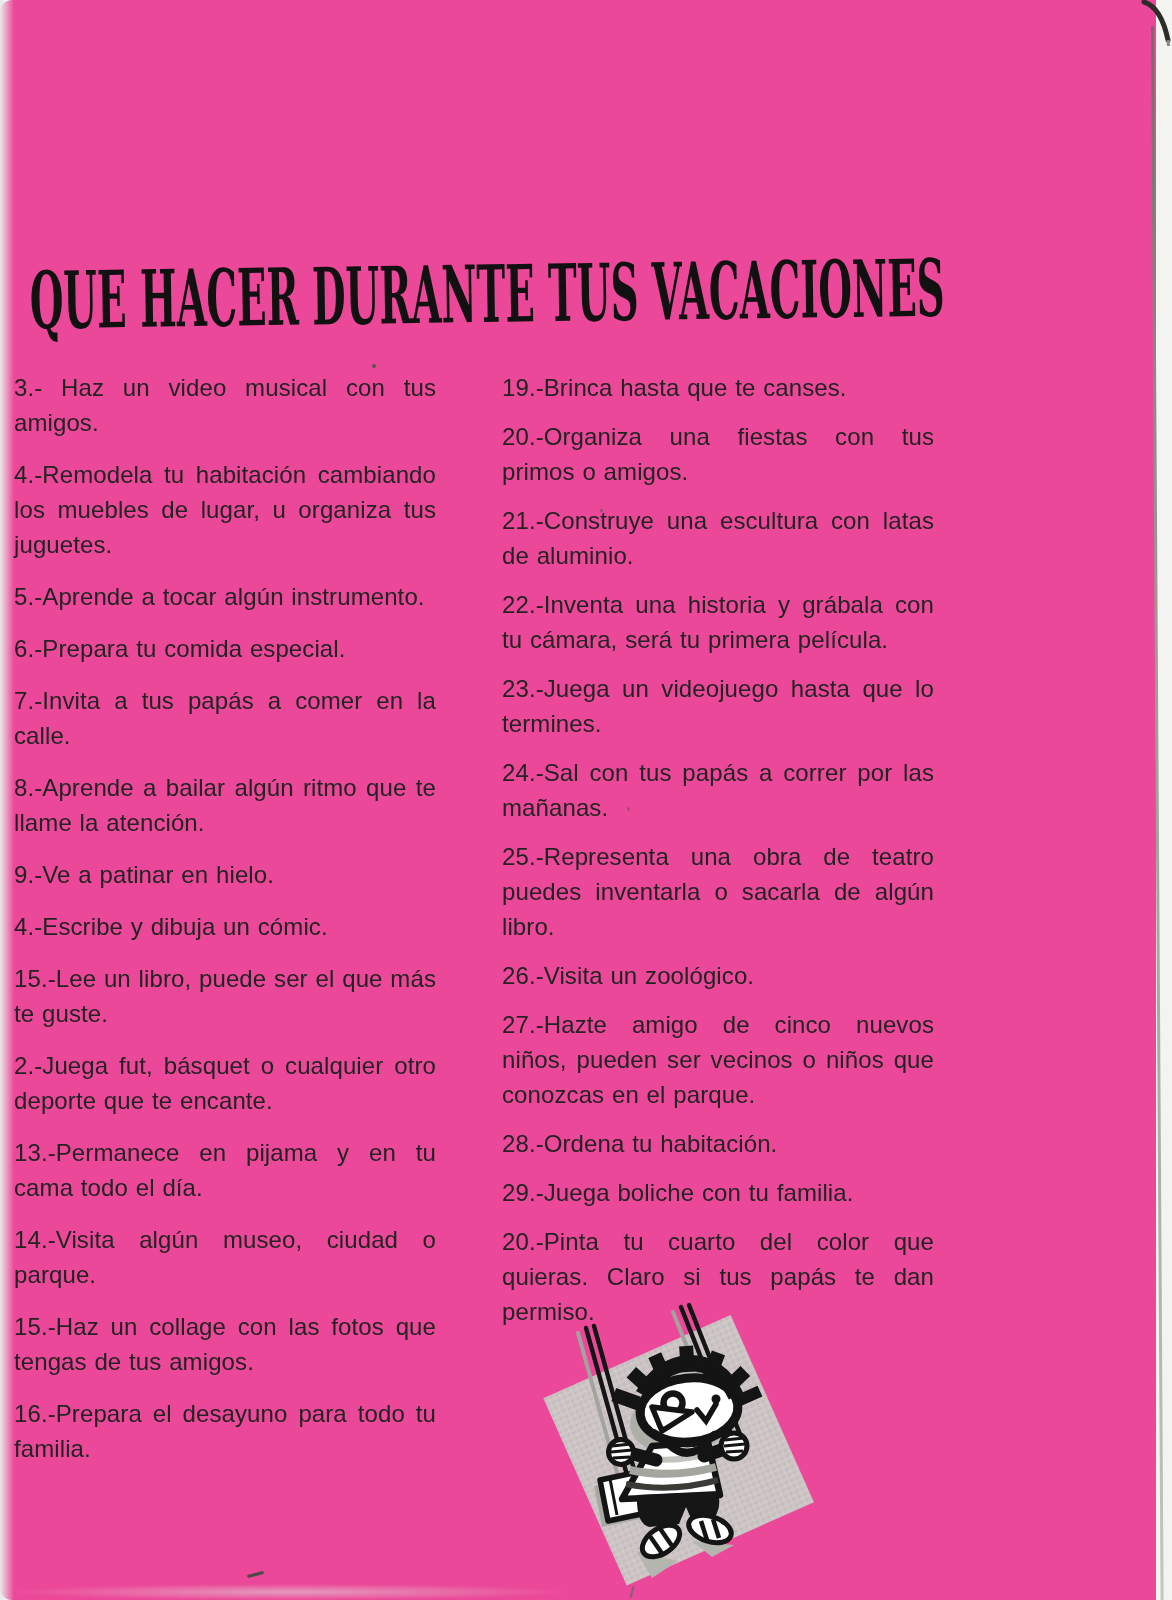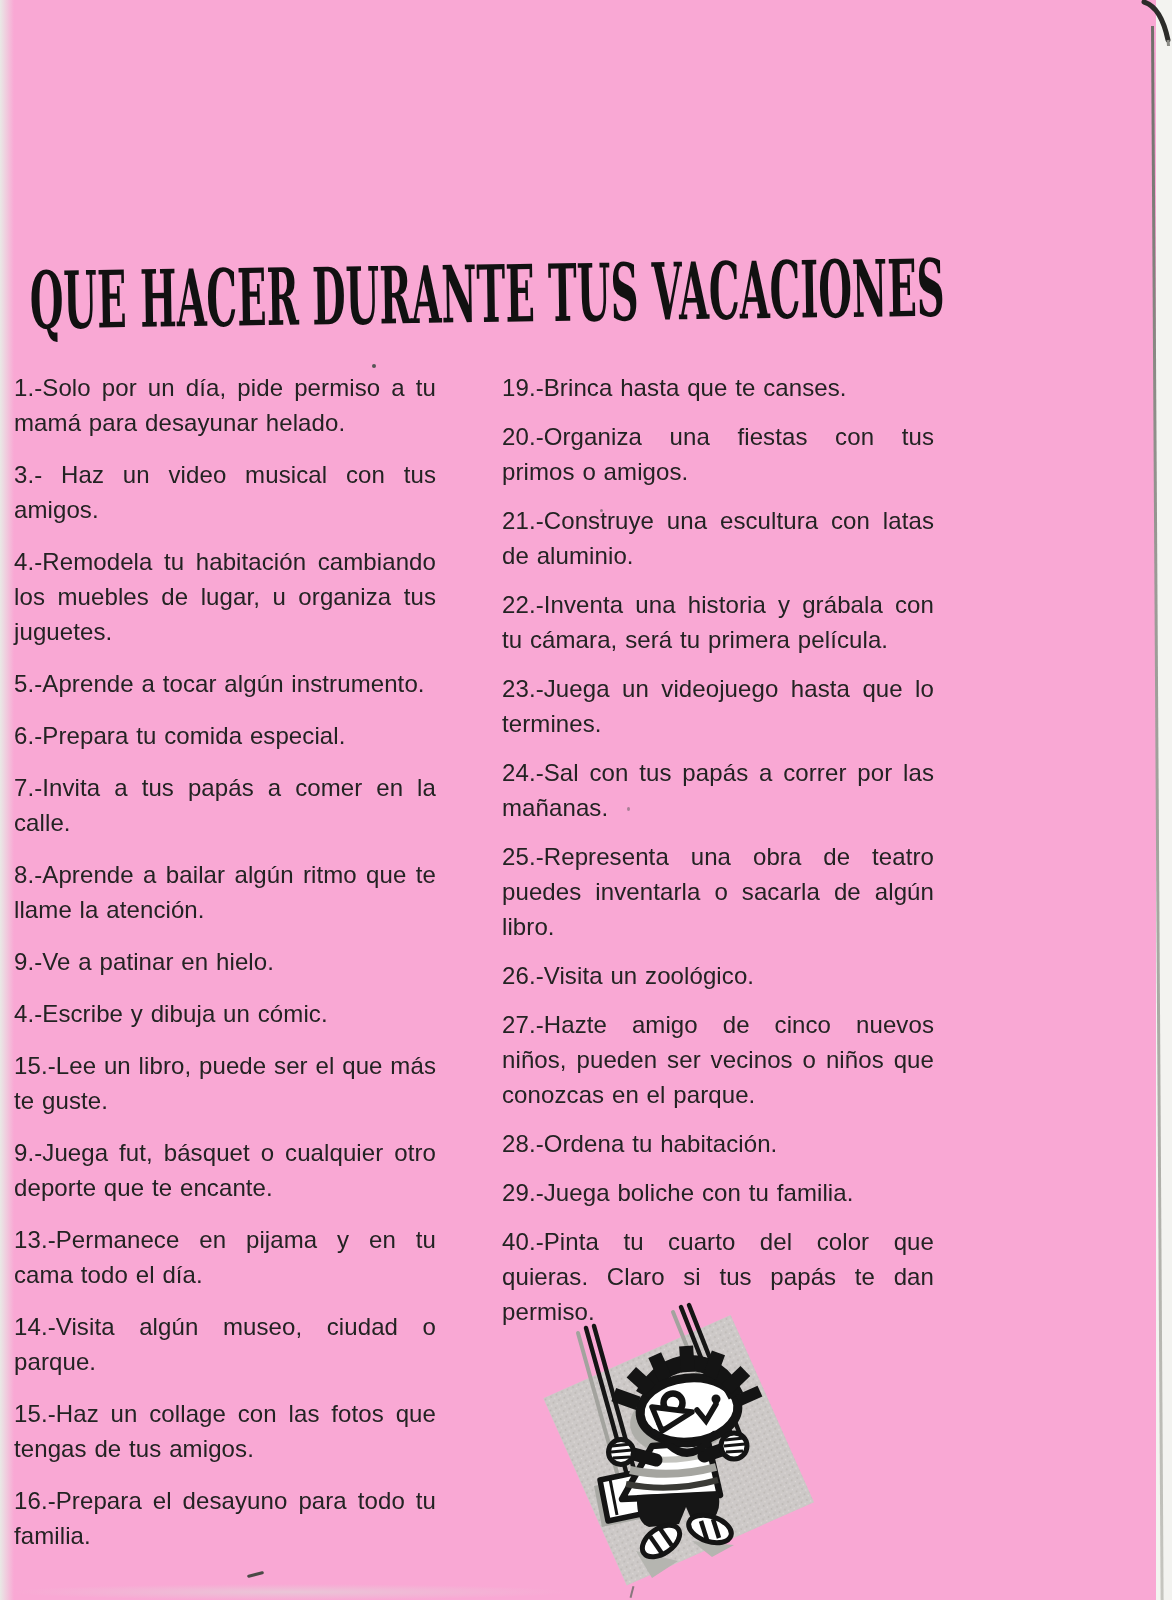--- a/index.html
+++ b/index.html
@@ -1,18 +1,18 @@
 <!DOCTYPE html>
 <html><head>
 <meta charset="utf-8">
 <style>
   html,body{margin:0;padding:0;background:#ffffff;}
   body{width:1172px;height:1600px;position:relative;overflow:hidden;
        font-family:"Liberation Sans",sans-serif;}
-  .paper{position:absolute;inset:0;background:#f9a8d4;}
+  .paper{position:absolute;inset:0;background:#ec4899;border-radius:12px;}
   .paper-shade-left{position:absolute;left:0;top:0;width:14px;height:1600px;
        background:linear-gradient(90deg,#e9e9e6,rgba(251,251,249,0));}
   .paper-shade-bottom{position:absolute;left:10px;top:1584px;width:560px;height:16px;
        background:radial-gradient(closest-side,#dedeDA,rgba(251,251,249,0));opacity:.55;}
   .edge-strip{position:absolute;left:1156px;top:0;width:16px;height:1600px;background:#f3f3f0;}
   .edge-line{position:absolute;left:1151px;top:26px;width:3px;height:1574px;
        background:linear-gradient(#6f6f6a,#9a9a95 35%,#b4b4ae 80%,#c6c6c0);
        transform:rotate(-0.35deg);transform-origin:top center;}
   .title-wrap{position:absolute;left:14px;top:238px;width:944px;height:112px;
        transform:rotate(-0.8deg);}
@@ -51,50 +51,49 @@
   <div class="title-wrap">
     <svg width="944" height="112" viewBox="0 0 944 112">
       <g transform="scale(0.79,1)">
         <text x="20" y="84" textLength="1158" lengthAdjust="spacingAndGlyphs" font-family="DejaVu Serif, Liberation Serif, serif" font-weight="bold" font-size="79" fill="#111111">QUE HACER DURANTE TUS VACACIONES</text>
       </g>
     </svg>
   </div>
 
   <div class="columns">
     <div class="col col-left">
-      <p class="item">1.-Solo por un día, pide permiso a tu mamá para desayunar helado.</p>
       <p class="item">3.- Haz un video musical con tus amigos.</p>
       <p class="item">4.-Remodela tu habitación cambiando los muebles de lugar, u organiza tus juguetes.</p>
       <p class="item">5.-Aprende a tocar algún instrumento.</p>
       <p class="item">6.-Prepara tu comida especial.</p>
       <p class="item">7.-Invita a tus papás a comer en la calle.</p>
       <p class="item">8.-Aprende a bailar algún ritmo que te llame la atención.</p>
       <p class="item">9.-Ve a patinar en hielo.</p>
       <p class="item">4.-Escribe y dibuja un cómic.</p>
       <p class="item">15.-Lee un libro, puede ser el que más te guste.</p>
-      <p class="item">9.-Juega fut, básquet o cualquier otro deporte que te encante.</p>
+      <p class="item">2.-Juega fut, básquet o cualquier otro deporte que te encante.</p>
       <p class="item">13.-Permanece en pijama y en tu cama todo el día.</p>
       <p class="item">14.-Visita algún museo, ciudad o parque.</p>
       <p class="item">15.-Haz un collage con las fotos que tengas de tus amigos.</p>
       <p class="item">16.-Prepara el desayuno para todo tu familia.</p>
 
     </div>
     <div class="col col-right">
       <p class="item">19.-Brinca hasta que te canses.</p>
       <p class="item">20.-Organiza una fiestas con tus primos o amigos.</p>
       <p class="item">21.-Construye una escultura con latas de aluminio.</p>
       <p class="item">22.-Inventa una historia y grábala con tu cámara, será tu primera película.</p>
       <p class="item">23.-Juega un videojuego hasta que lo termines.</p>
       <p class="item">24.-Sal con tus papás a correr por las mañanas.</p>
       <p class="item">25.-Representa una obra de teatro puedes inventarla o sacarla de algún libro.</p>
       <p class="item">26.-Visita un zoológico.</p>
       <p class="item">27.-Hazte amigo de cinco nuevos niños, pueden ser vecinos o niños que conozcas en el parque.</p>
       <p class="item">28.-Ordena tu habitación.</p>
       <p class="item">29.-Juega boliche con tu familia.</p>
-      <p class="item">40.-Pinta tu cuarto del color que quieras. Claro si tus papás te dan permiso.</p>
+      <p class="item">20.-Pinta tu cuarto del color que quieras. Claro si tus papás te dan permiso.</p>
     </div>
   </div>
 
   <svg class="illustration" viewBox="0 0 430 317">
     <defs>
       <pattern id="speckle" width="6" height="6" patternUnits="userSpaceOnUse">
         <rect width="6" height="6" fill="#cbcbc7"></rect>
         <circle cx="1.5" cy="2" r="1" fill="#b9b9b4"></circle>
         <circle cx="4.4" cy="4.6" r="0.8" fill="#dcdcd7"></circle>
         <circle cx="3.2" cy="0.8" r="0.6" fill="#c2c2bd"></circle>

